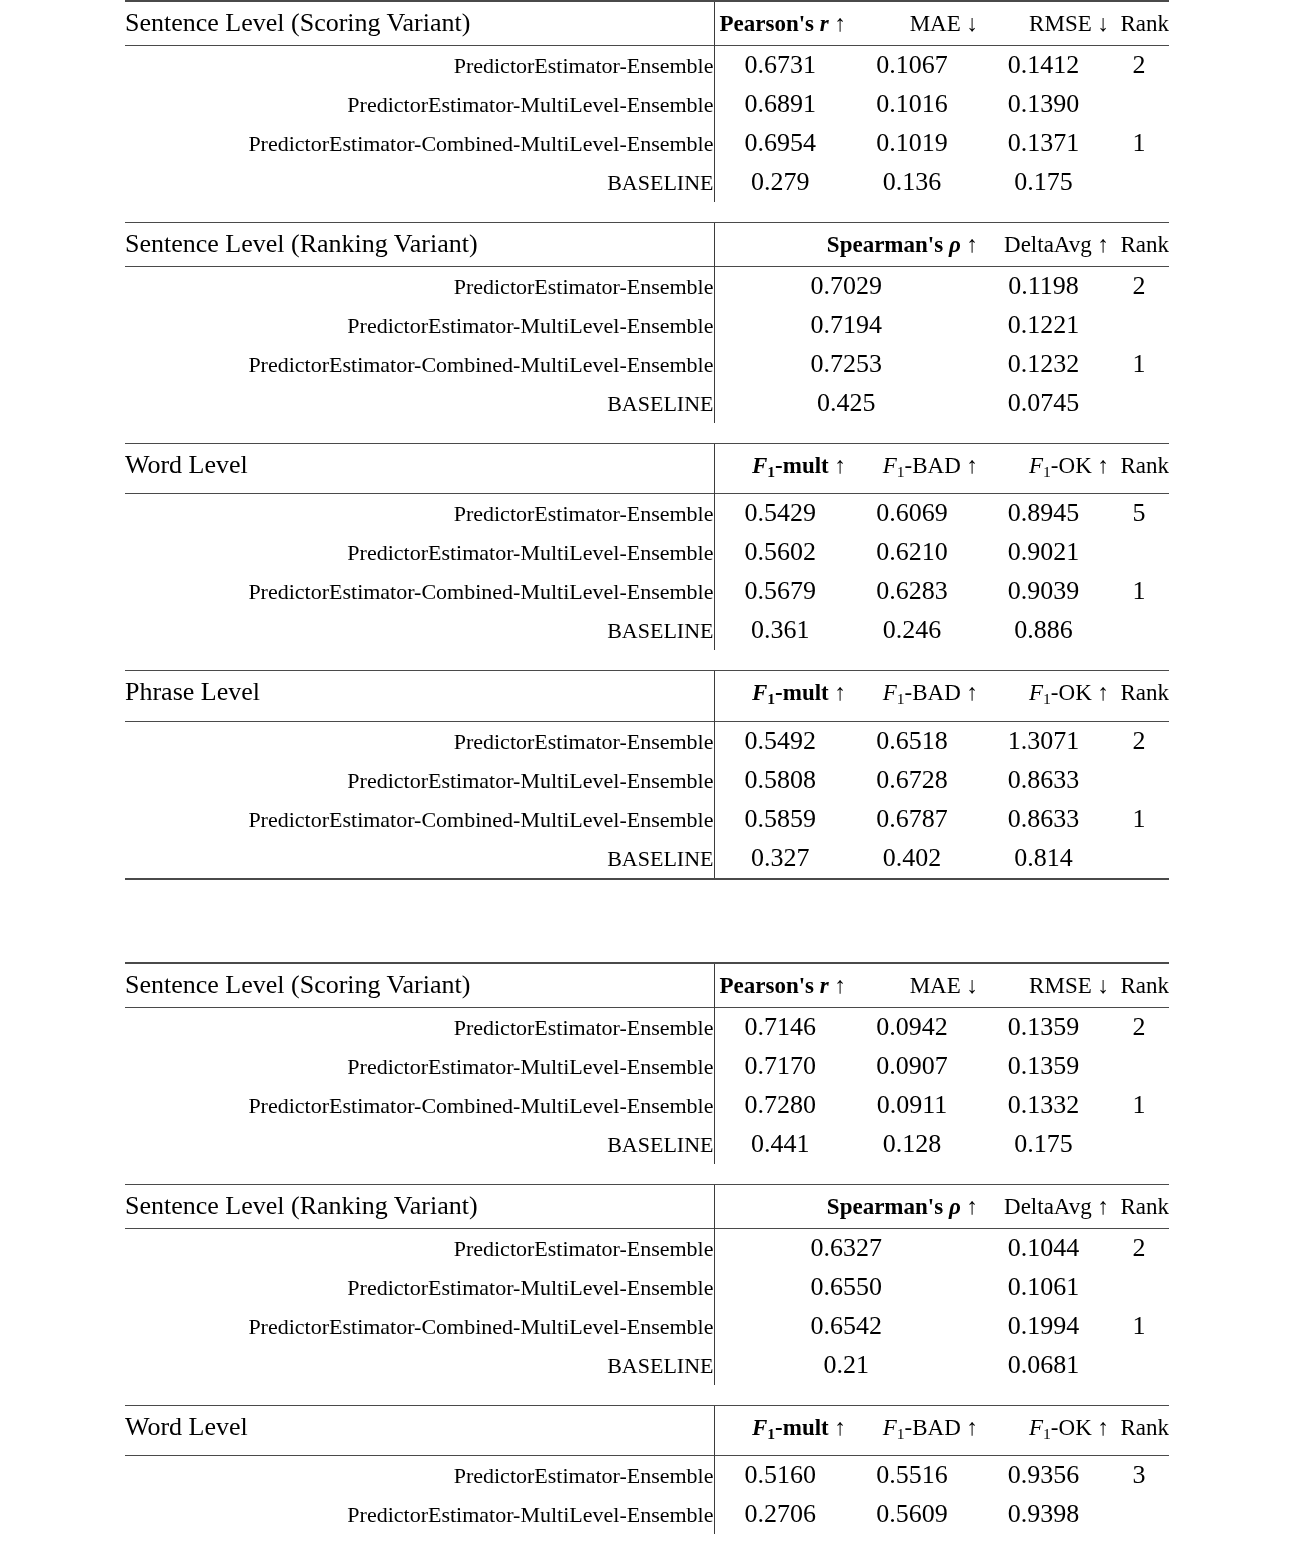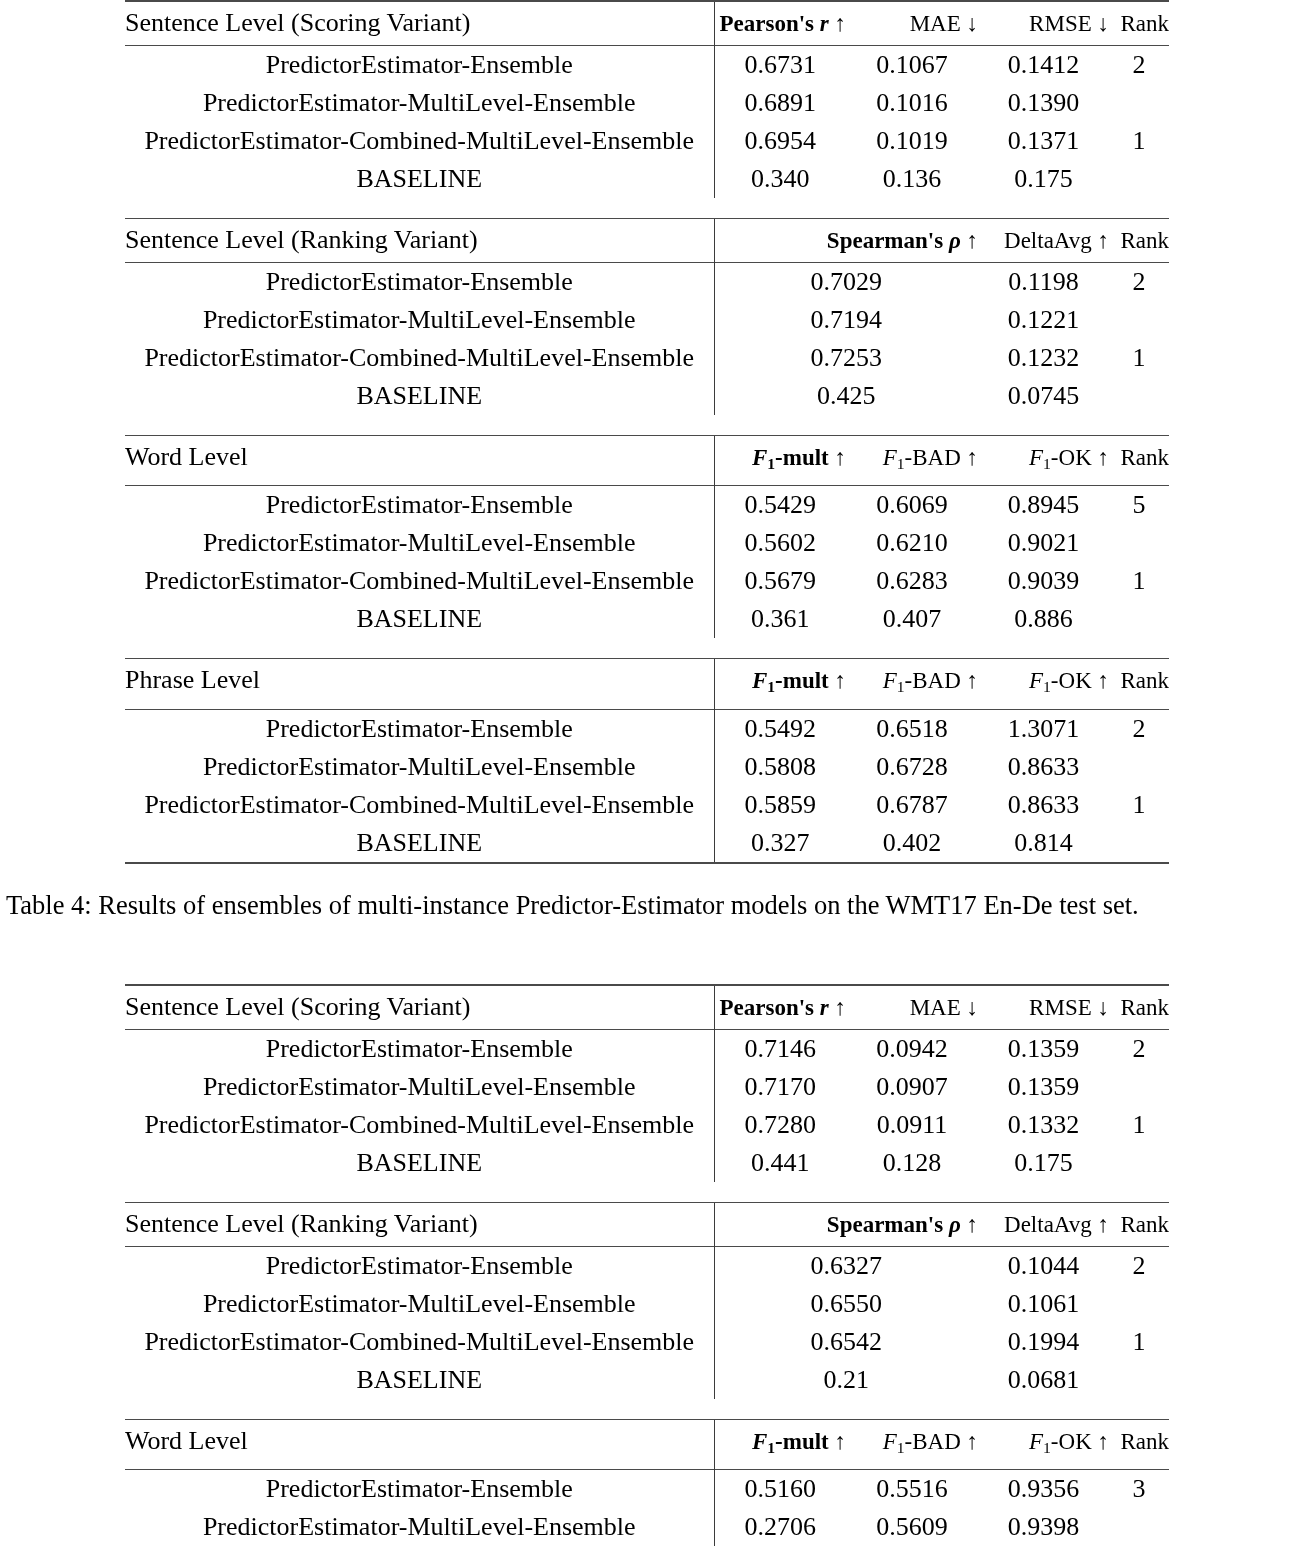--- a/index.html
+++ b/index.html
@@ -37,24 +37,24 @@
   .qe-table col.c-rank  { width: 60px;  }
 
   .qe-table td, .qe-table th {
     padding: 0;
     margin: 0;
     font-weight: normal;
     vertical-align: baseline;
   }
 
   .label-cell {
-    font-size: 26px;
+    font-size: 22px;
     line-height: 38px;
     padding-left: 14px;
-    text-align: center;
+    text-align: right;
     white-space: nowrap;
   }
   .section-title {
     font-size: 26px;
     line-height: 42px;
     padding-left: 14px;
     text-align: left;
     white-space: nowrap;
   }
   .head-cell {
@@ -148,21 +148,21 @@
           </tr>
           <tr class="">
             <td class="label-cell">PredictorEstimator-Combined-MultiLevel-Ensemble</td>
             <td class="num-cell vsep">0.6954</td>
             <td class="num-cell">0.1019</td>
             <td class="num-cell">0.1371</td>
             <td class="rank-cell">1</td>
           </tr>
           <tr class="">
             <td class="label-cell">BASELINE</td>
-            <td class="num-cell vsep">0.340</td>
+            <td class="num-cell vsep">0.279</td>
             <td class="num-cell">0.136</td>
             <td class="num-cell">0.175</td>
             <td class="rank-cell"></td>
           </tr>
           <tr class="spacer-row">
             <td colspan="5"></td>
           </tr>
           <tr class="rule-mid">
             <td class="section-title">Sentence Level (Ranking Variant)</td>
             <td class="head-cell bold vsep" colspan="2"><b>Spearman's</b> <i class="mathvar">ρ</i> <span class="arrow">↑</span></td>
@@ -220,21 +220,21 @@
           <tr class="">
             <td class="label-cell">PredictorEstimator-Combined-MultiLevel-Ensemble</td>
             <td class="num-cell vsep">0.5679</td>
             <td class="num-cell">0.6283</td>
             <td class="num-cell">0.9039</td>
             <td class="rank-cell">1</td>
           </tr>
           <tr class="">
             <td class="label-cell">BASELINE</td>
             <td class="num-cell vsep">0.361</td>
-            <td class="num-cell">0.407</td>
+            <td class="num-cell">0.246</td>
             <td class="num-cell">0.886</td>
             <td class="rank-cell"></td>
           </tr>
           <tr class="spacer-row">
             <td colspan="5"></td>
           </tr>
           <tr class="rule-mid">
             <td class="section-title">Phrase Level</td>
             <td class="head-cell bold vsep"><i class="mathvar">F</i><span class="sub">1</span><span style="font-weight:bold;">-mult</span> <span class="arrow">↑</span></td>
             <td class="head-cell"><i class="mathvar">F</i><span class="sub">1</span><span style="">-BAD</span> <span class="arrow">↑</span></td>
@@ -269,21 +269,20 @@
             <td class="num-cell">0.814</td>
             <td class="rank-cell"></td>
           </tr>
           <tr class="rule-bottom">
             <td colspan="5" style="height:0;line-height:0;font-size:0;"></td>
           </tr>
         </tbody>
       </table>
     </div>
   <div class="gap-after-table4"></div>
-  <p class="caption">Table 4: Results of ensembles of multi-instance Predictor-Estimator models on the WMT17 En-De test set.</p>
   <div class="gap-between"></div>
 
   <div id="table-5-block">
       <table class="qe-table">
         <colgroup>
           <col class="c-name">
           <col class="c-m1">
           <col class="c-m2">
           <col class="c-m3">
           <col class="c-rank">

